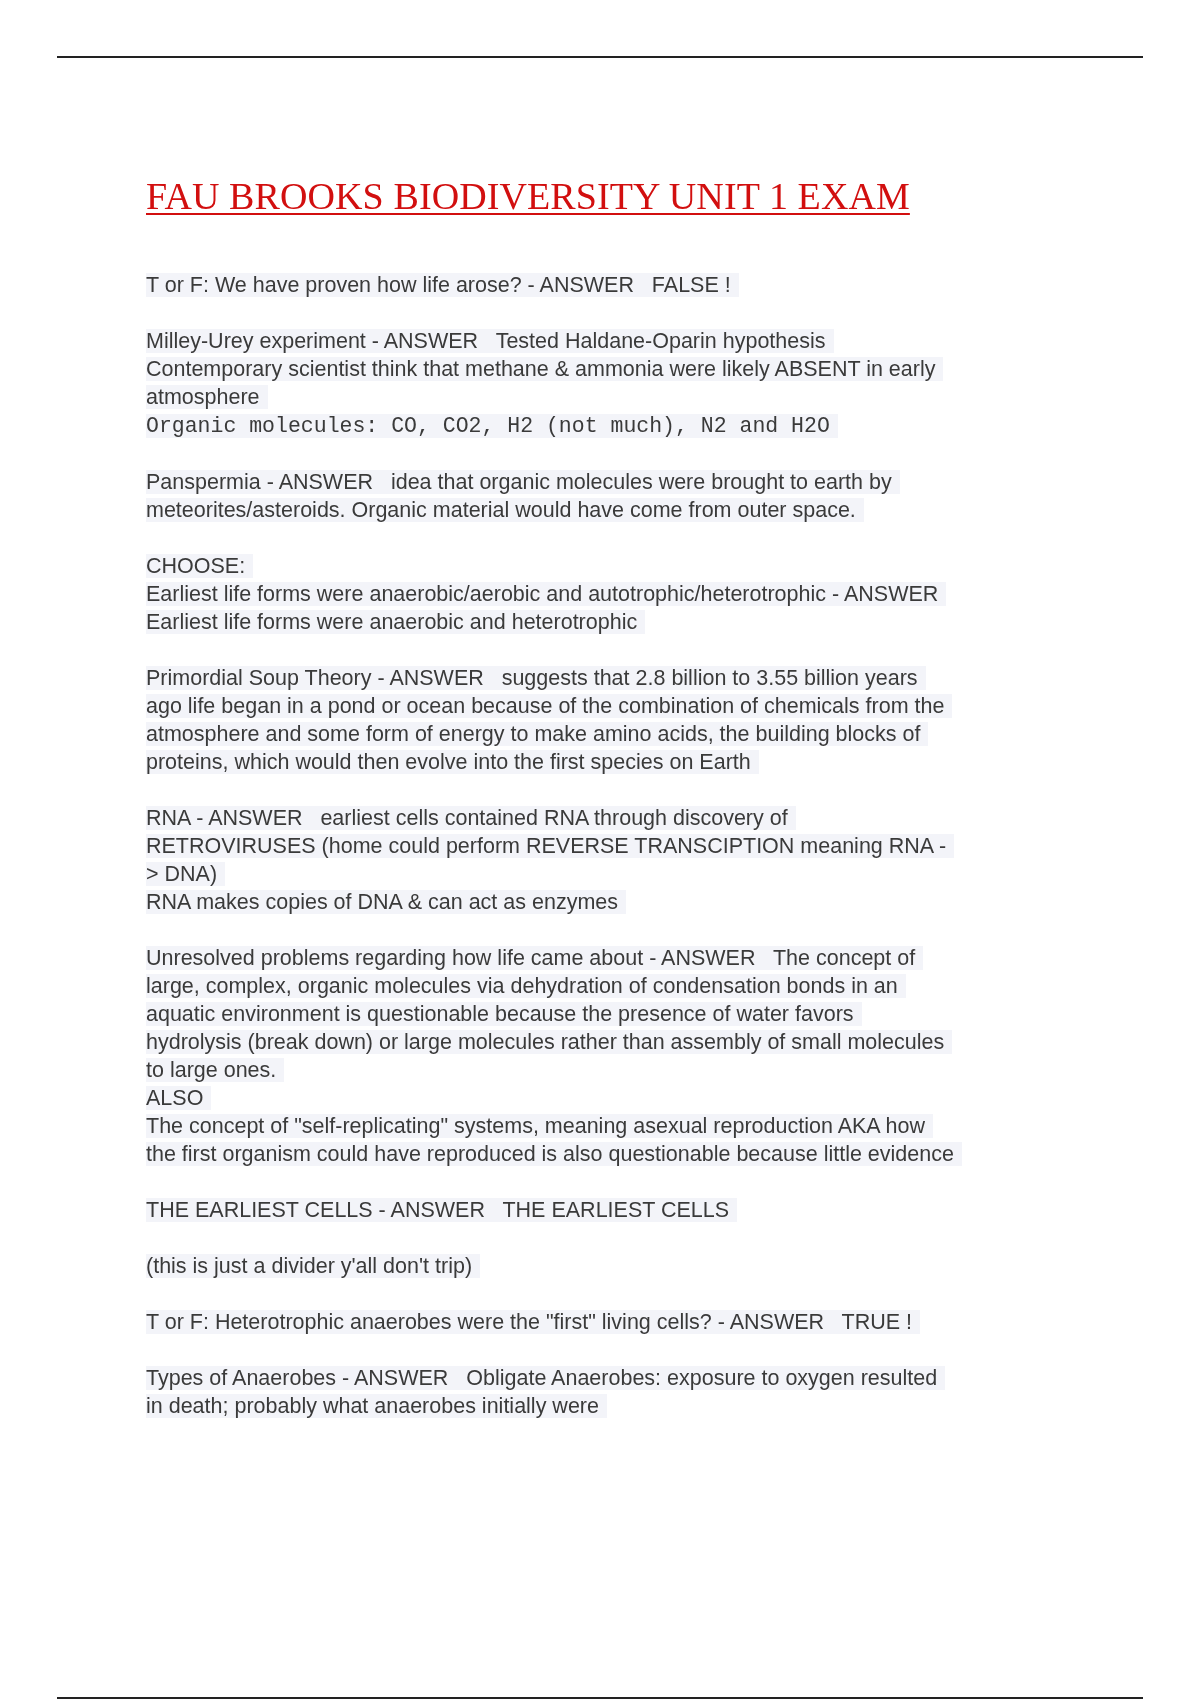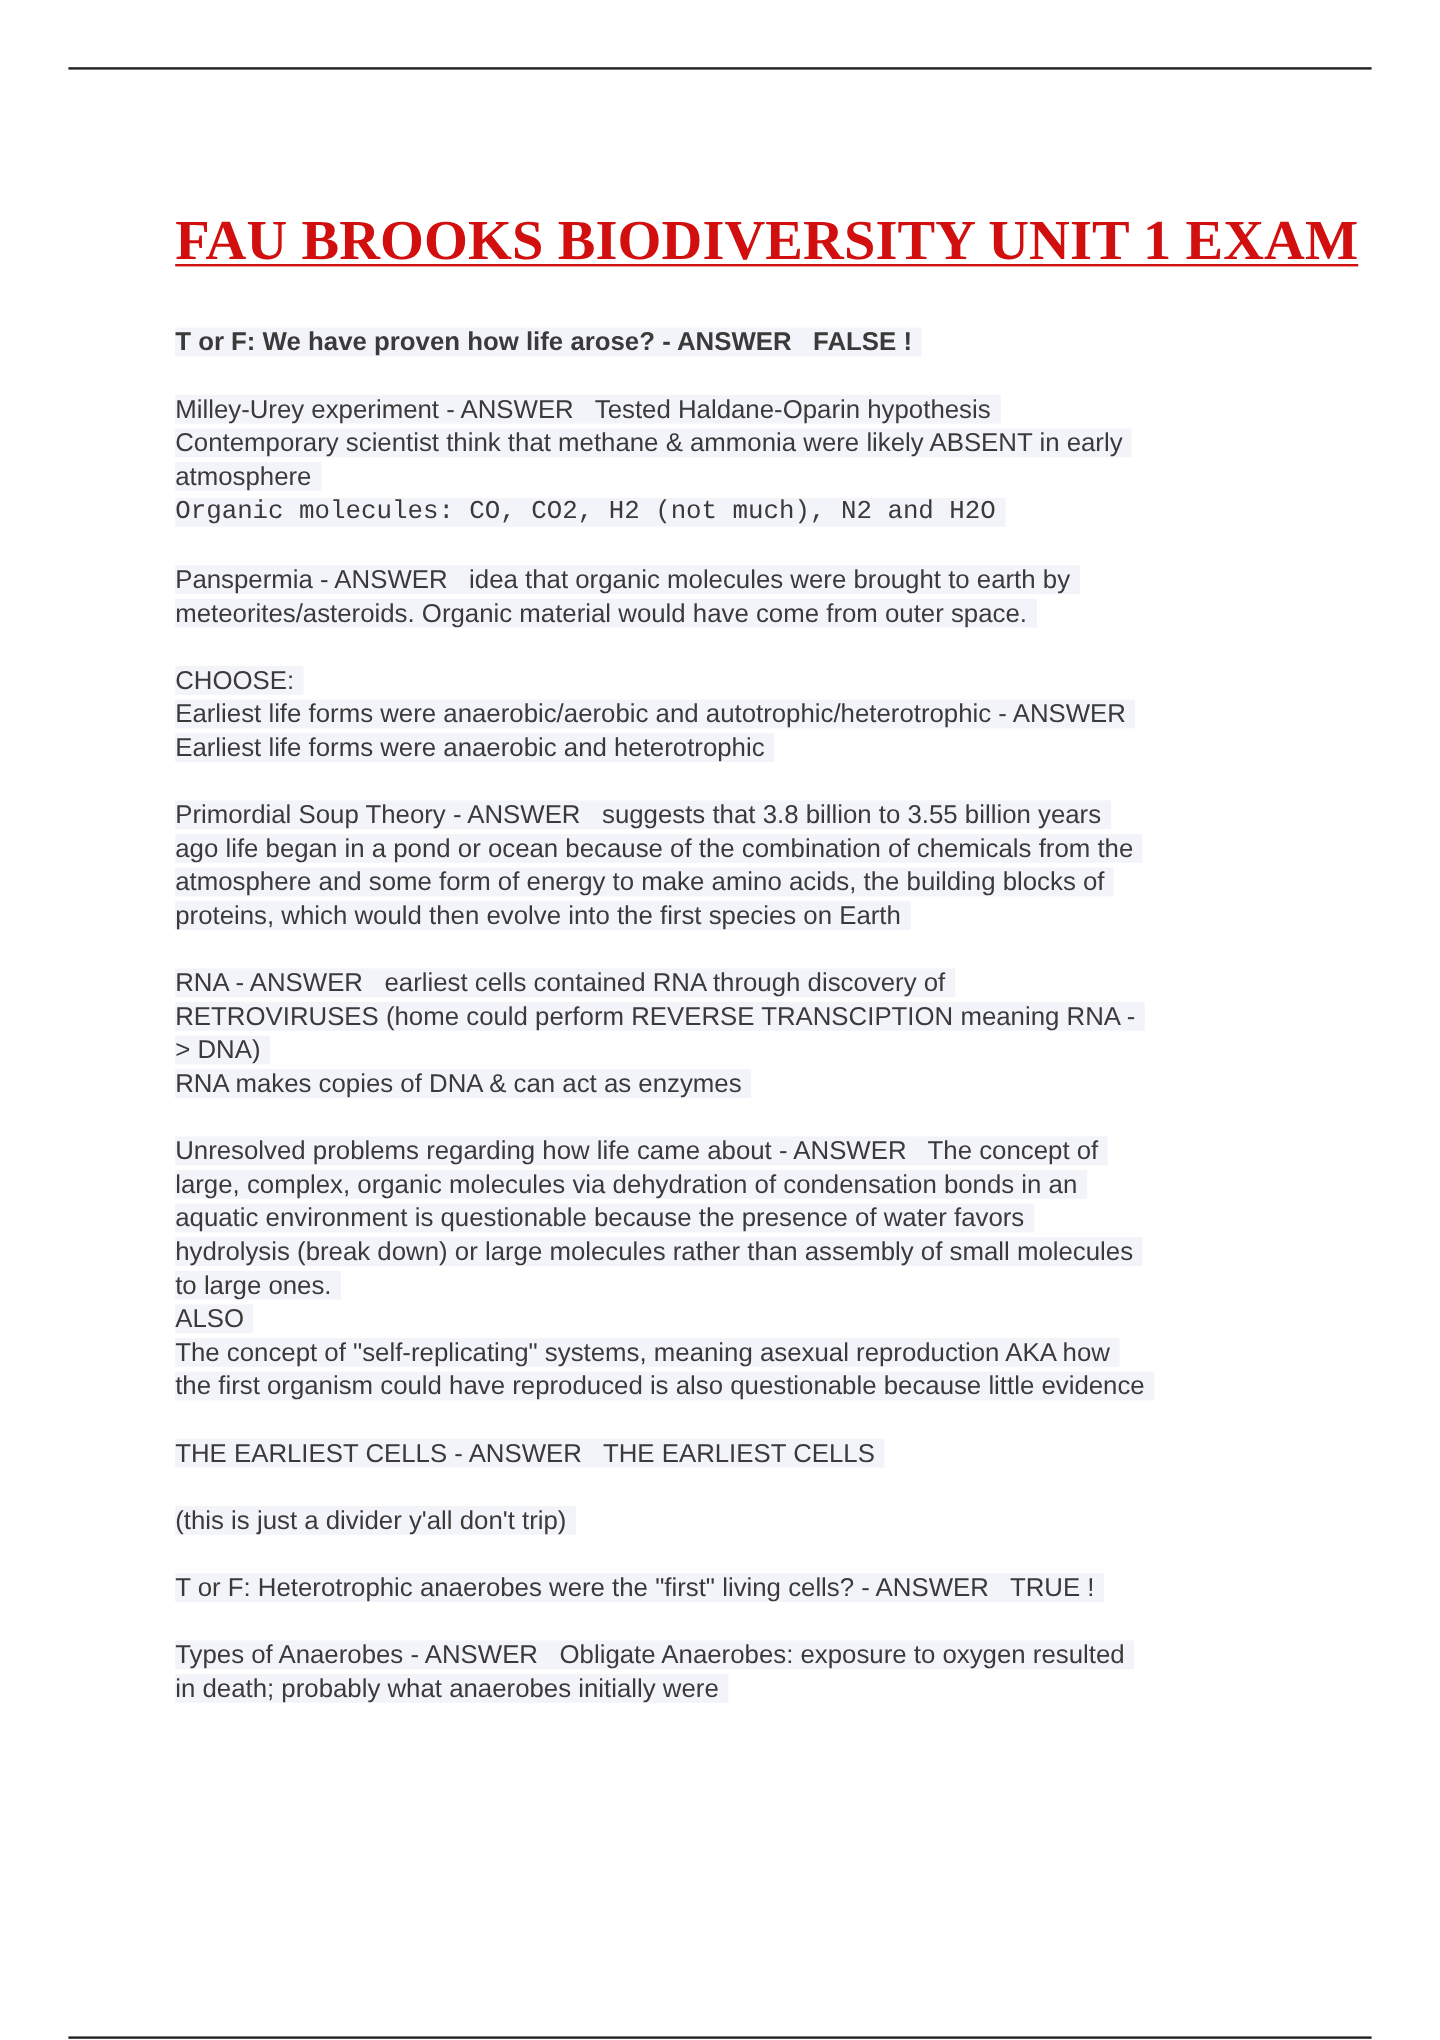--- a/index.html
+++ b/index.html
@@ -2,22 +2,22 @@
 <html><head>
 <meta charset="utf-8">
 <style>
   html, body { margin: 0; padding: 0; background: #ffffff; }
   body { width: 1200px; height: 1700px; position: relative; overflow: hidden; }
   .rule { position: absolute; height: 2px; background: #222; }
   .rule.top { left: 57px; width: 1086px; top: 56px; }
   .rule.bottom { left: 57px; width: 1086px; top: 1697px; }
   .title {
     position: absolute; left: 146px; top: 174px;
-    font-family: "Liberation Serif", serif; font-weight: bold;
-    font-size: 47px; color: #d20f0f; text-decoration: underline;
+    font-family: "Liberation Serif", serif; font-weight: normal;
+    font-size: 38px; color: #d20f0f; text-decoration: underline;
     text-decoration-thickness: 2px; text-underline-offset: 4px;
     letter-spacing: 0.1px; margin: 0; white-space: nowrap;
   }
   .content {
     position: absolute; left: 146px; top: 271px; width: 920px;
     font-family: "Liberation Sans", sans-serif; font-size: 21.5px;
     line-height: 28px; color: #3a3a3a;
   }
   .qa { margin: 0 0 28px 0; }
   .line { display: block; white-space: nowrap; }
@@ -25,39 +25,39 @@
 </style>
 </head>
 <body>
 
 <div class="rule top"></div>
 
 <h1 class="title">FAU BROOKS BIODIVERSITY UNIT 1 EXAM</h1>
 
 <div class="content" id="content">
     <div class="qa">
-      <span class="line"><span class="hl" style="white-space: pre; font-weight: bold;">T or F: We have proven how life arose? - ANSWER   FALSE !</span></span>
+      <span class="line"><span class="hl" style="white-space: pre;">T or F: We have proven how life arose? - ANSWER   FALSE !</span></span>
     </div>
     <div class="qa">
       <span class="line"><span class="hl" style="white-space: pre;">Milley-Urey experiment - ANSWER   Tested Haldane-Oparin hypothesis</span></span>
       <span class="line"><span class="hl" style="white-space: pre;">Contemporary scientist think that methane &amp; ammonia were likely ABSENT in early</span></span>
       <span class="line"><span class="hl" style="white-space: pre; margin-top: 24px;">atmosphere</span></span>
       <span class="line"><span class="hl" style="white-space: pre; font-family: Liberation Mono, monospace;">Organic molecules: CO, CO2, H2 (not much), N2 and H2O</span></span>
     </div>
     <div class="qa">
       <span class="line"><span class="hl" style="white-space: pre;">Panspermia - ANSWER   idea that organic molecules were brought to earth by</span></span>
       <span class="line"><span class="hl" style="white-space: pre;">meteorites/asteroids. Organic material would have come from outer space.</span></span>
     </div>
     <div class="qa">
       <span class="line"><span class="hl" style="white-space: pre;">CHOOSE:</span></span>
       <span class="line"><span class="hl" style="white-space: pre;">Earliest life forms were anaerobic/aerobic and autotrophic/heterotrophic - ANSWER</span></span>
       <span class="line"><span class="hl" style="white-space: pre;">Earliest life forms were anaerobic and heterotrophic</span></span>
     </div>
     <div class="qa">
-      <span class="line"><span class="hl" style="white-space: pre;">Primordial Soup Theory - ANSWER   suggests that 3.8 billion to 3.55 billion years</span></span>
+      <span class="line"><span class="hl" style="white-space: pre;">Primordial Soup Theory - ANSWER   suggests that 2.8 billion to 3.55 billion years</span></span>
       <span class="line"><span class="hl" style="white-space: pre;">ago life began in a pond or ocean because of the combination of chemicals from the</span></span>
       <span class="line"><span class="hl" style="white-space: pre;">atmosphere and some form of energy to make amino acids, the building blocks of</span></span>
       <span class="line"><span class="hl" style="white-space: pre;">proteins, which would then evolve into the first species on Earth</span></span>
     </div>
     <div class="qa">
       <span class="line"><span class="hl" style="white-space: pre;">RNA - ANSWER   earliest cells contained RNA through discovery of</span></span>
       <span class="line"><span class="hl" style="white-space: pre;">RETROVIRUSES (home could perform REVERSE TRANSCIPTION meaning RNA -</span></span>
       <span class="line"><span class="hl" style="white-space: pre;">&gt; DNA)</span></span>
       <span class="line"><span class="hl" style="white-space: pre;">RNA makes copies of DNA &amp; can act as enzymes</span></span>
     </div>

